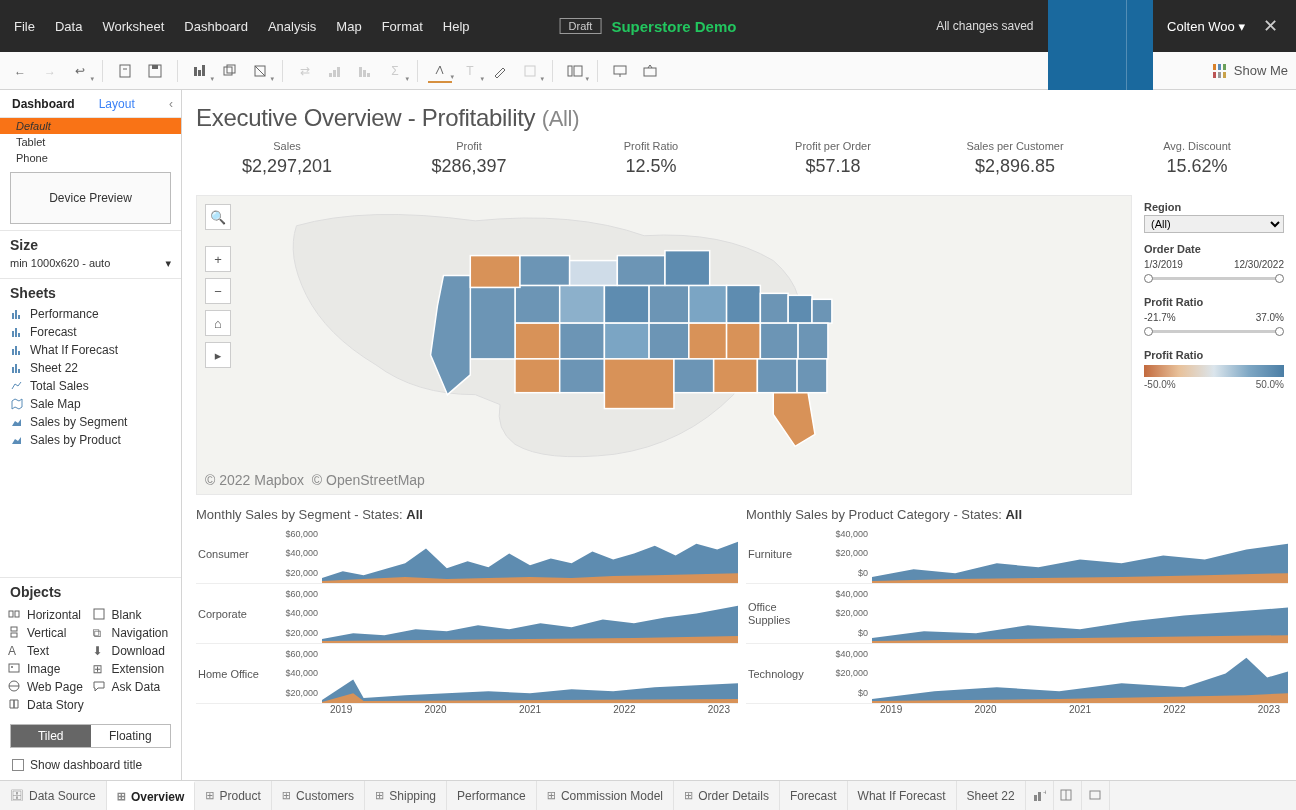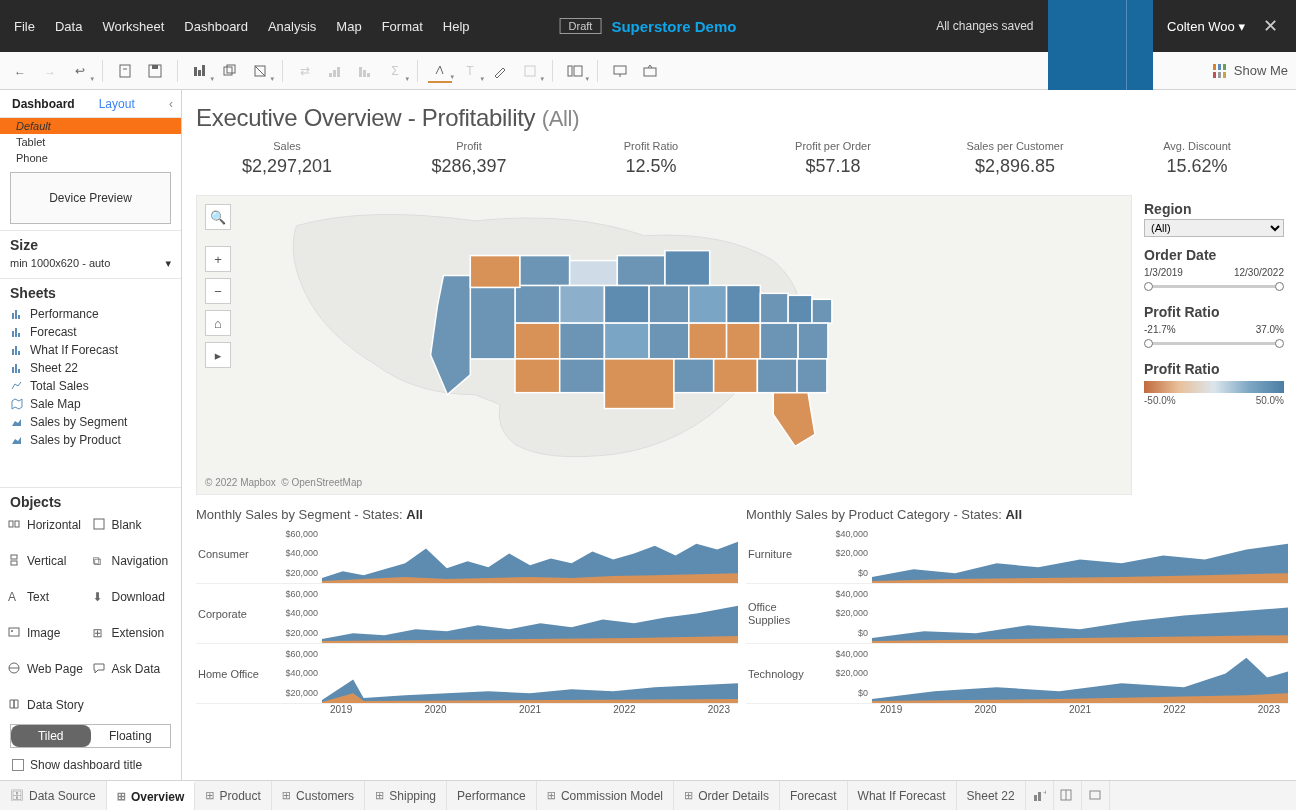--- a/index.html
+++ b/index.html
@@ -4,21 +4,21 @@
 <style>
 * { box-sizing: border-box; margin: 0; padding: 0; font-family: -apple-system, "Segoe UI", Arial, sans-serif; }
 body { width: 1296px; height: 810px; background: #fff; overflow: hidden; font-size: 12px; color: #333; }
 
 
 .titlebar { height: 52px; background: #292929; display: flex; align-items: center; color: #e8e8e8; position: relative; }
 .menubar { display: flex; gap: 0; padding-left: 4px; }
 .menubar span { padding: 4px 10px; font-size: 13px; cursor: pointer; }
 .title-center { position: absolute; left: 50%; transform: translateX(-50%); display: flex; align-items: center; gap: 10px; }
 .draft-badge { border: 1px solid #999; border-radius: 0; padding: 1px 8px; font-size: 11px; color: #ccc; }
-.doc-title { font-size: 15px; font-weight: 600; color: #0ea5e9; }
+.doc-title { font-size: 15px; font-weight: 600; color: #22c55e; }
 .title-right { margin-left: auto; display: flex; align-items: center; gap: 14px; padding-right: 14px; }
 .saved-text { font-size: 12px; color: #ddd; }
 .publish-btn { display: flex; }
 .publish-btn .main { background: #1a699e; color: #fff; padding: 5px 18px; font-size: 13px; cursor: pointer; }
 .publish-btn .arrow { background: #1a699e; border-left: 1px solid rgba(255,255,255,0.25); padding: 5px 8px; color: #fff; font-size: 10px; cursor: pointer; }
 .user-name { font-size: 13px; color: #fff; cursor: pointer; }
 .close-x { font-size: 18px; color: #ccc; cursor: pointer; padding: 0 4px; }
 
 
 .toolbar { height: 38px; border-bottom: 1px solid #d4d4d4; display: flex; align-items: center; padding: 0 8px; gap: 6px; background: #fafafa; }
@@ -42,47 +42,47 @@
 .device-list { padding: 0; }
 .device-item { padding: 2px 16px; font-size: 11px; cursor: pointer; }
 .device-item.sel { background: #f97316; font-style: italic; }
 .device-preview { margin: 6px 10px; border: 1px solid #bbb; padding: 18px 0; text-align: center; font-size: 12px; cursor: pointer; background: #fafafa; }
 .sb-label { font-weight: 700; font-size: 14px; padding: 6px 10px 2px; }
 .size-sel { margin: 2px 10px 8px; border: none; background: transparent; font-size: 11px; display: flex; justify-content: space-between; cursor: pointer; }
 .sb-hr { border-top: 1px solid #e6e6e6; }
 .sheet-list, .obj-list { padding: 2px 4px; }
 .sheet-item { display: flex; align-items: center; gap: 6px; padding: 2px 6px; font-size: 12px; cursor: pointer; }
 .sheet-icon { width: 14px; height: 12px; display: inline-flex; align-items: center; justify-content: center; }
-.obj-list { display: grid; grid-template-columns: 1fr 1fr; gap: 18px 4px; padding: 4px 8px; }
+.obj-list { display: grid; grid-template-columns: 1fr 1fr; gap: 0 4px; padding: 4px 8px; }
 .obj-item { display: flex; align-items: center; gap: 5px; font-size: 12px; padding: 2px 0; cursor: pointer; }
 .obj-icon { width: 14px; height: 14px; display: inline-flex; color: #666; }
 .layout-toggle { display: flex; margin: 6px 10px; border: 1px solid #bbb; }
 .layout-toggle div { flex: 1; text-align: center; padding: 4px 0; font-size: 12px; cursor: pointer; }
-.layout-toggle .on { background: #666; color: #fff; border-radius: 8px; }
+.layout-toggle .on { background: #666; color: #fff; }
 .show-title { display: flex; align-items: center; gap: 6px; padding: 4px 12px 8px; font-size: 12px; }
 .show-title .cbx { width: 12px; height: 12px; border: 1px solid #888; }
 
 
 .canvas { flex: 1; overflow: hidden; background: #fff; position: relative; padding: 0 8px 0 14px; }
 .dash-title { font-size: 24px; font-weight: 400; color: #555; padding: 14px 0 4px 0; letter-spacing: -0.3px;}
 .dash-title .grey { color: #888; font-size: 22px; }
 .kpis { display: flex; justify-content: space-between; padding: 4px 0 18px; gap: 0; }
 .kpi { flex: 1; text-align: center; }
 .kpi-label { font-size: 11px; color: #666; }
 .kpi-val { font-size: 18px; color: #444; margin-top: 4px; }
 
 .midrow { display: flex; gap: 8px; height: 300px; }
 .map-wrap { flex: 1; position: relative; border: 1px solid #e8e8e8; background: #f3f3f0; overflow: hidden; }
 .map-tools { position: absolute; left: 8px; top: 8px; display: flex; flex-direction: column; gap: 6px; }
 .map-btn { width: 26px; height: 26px; border: 1px solid #ccc; background: #fff; display: flex; align-items: center; justify-content: center; font-size: 13px; color: #555; cursor: pointer; }
-.map-attr { position: absolute; left: 8px; bottom: 6px; font-size: 10px; color: #888; }
+.map-attr { position: absolute; left: 8px; bottom: 6px; font-size: 14px; color: #888; }
 .mapsvg { width: 100%; height: 100%; }
 
 .filters { width: 148px; font-size: 11px; padding: 2px 4px; }
-.filters .flabel { font-size: 14px; color: #444; font-weight: 600; margin-top: 4px; }
+.filters .flabel { font-size: 11px; color: #444; font-weight: 600; margin-top: 4px; }
 .filters select { width: 100%; border: 1px solid #bbb; font-size: 11px; padding: 1px 2px; margin-top: 2px; }
 .range-row { display: flex; justify-content: space-between; font-size: 10px; margin-top: 4px; color: #444; }
 .slider { position: relative; height: 14px; margin-top: 2px; }
 .slider .track { position: absolute; left: 4px; right: 4px; top: 5px; height: 3px; background: #ccc; }
 .slider .h { position: absolute; width: 9px; height: 9px; border-radius: 50%; background: #fff; border: 1px solid #777; top: 2px; }
 .legend-bar { height: 12px; background: linear-gradient(to right, #c26a3e, #e8c19a, #dbe5ec, #7ea7c4, #4b7ea5); margin-top: 4px; }
 .legend-row { display: flex; justify-content: space-between; font-size: 10px; color: #555; margin-top: 2px; }
 
 .chartsrow { display: flex; gap: 8px; margin-top: 6px; }
 .chartcol { flex: 1; }

